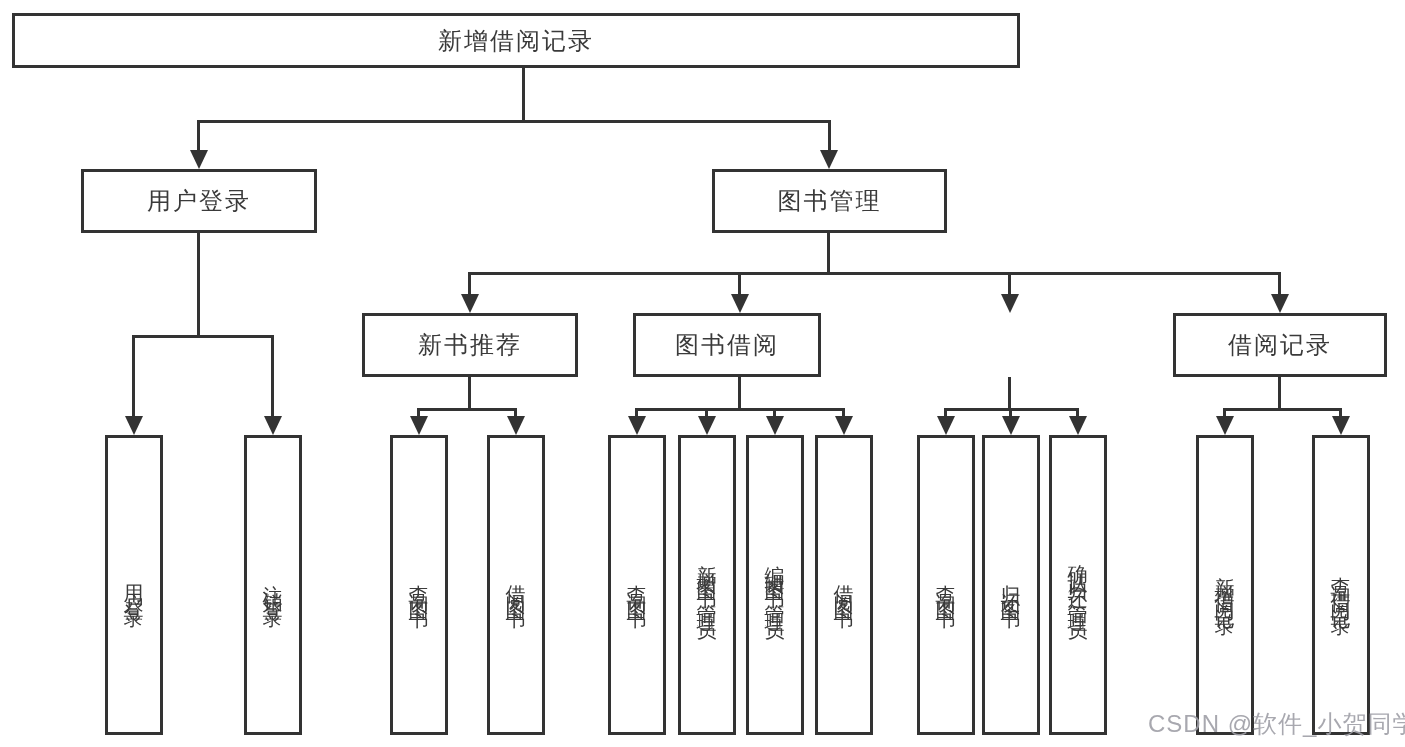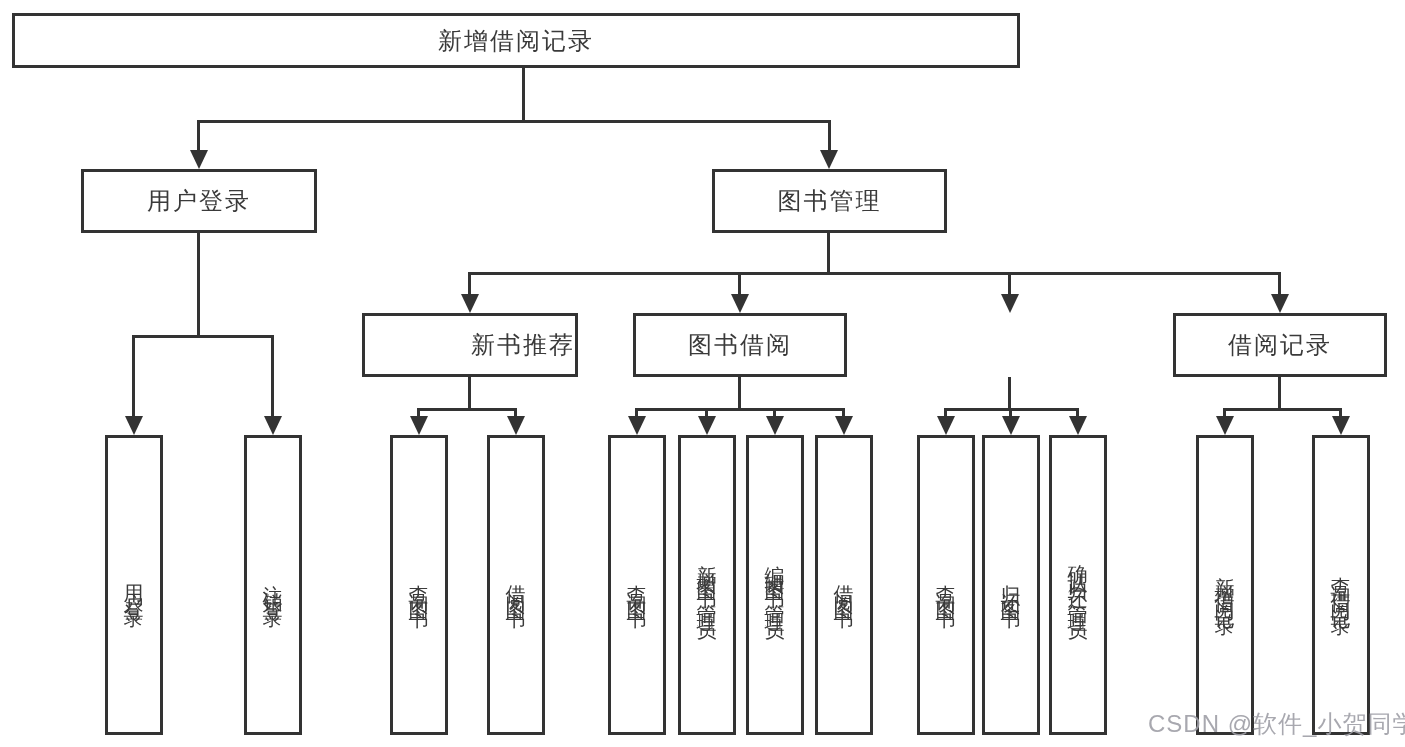--- a/index.html
+++ b/index.html
@@ -82,24 +82,24 @@
   <div class="hl" style="left:468px; top:272px; width:813px;"></div>
   <div class="vl" style="left:468px; top:272px; height:22px;"></div>
   <div class="ar" style="left:461px; top:294px;"></div>
   <div class="vl" style="left:738px; top:272px; height:22px;"></div>
   <div class="ar" style="left:731px; top:294px;"></div>
   <div class="vl" style="left:1008px; top:272px; height:22px;"></div>
   <div class="ar" style="left:1001px; top:294px;"></div>
   <div class="vl" style="left:1278px; top:272px; height:22px;"></div>
   <div class="ar" style="left:1271px; top:294px;"></div>
 
-  <div class="box hbox" style="left:362px; top:313px; width:216px; height:64px;justify-content:flex-end;">
+  <div class="box hbox" style="left:362px; top:313px; width:216px; height:64px;">
     <span>新书推荐</span>
   </div>
-  <div class="box hbox" style="left:633px; top:313px; width:214px; height:64px;">
+  <div class="box hbox" style="left:633px; top:313px; width:188px; height:64px;">
     <span>图书借阅</span>
   </div>
   <div class="box hbox" style="left:1173px; top:313px; width:214px; height:64px;">
     <span>借阅记录</span>
   </div>
 
   <div class="vl" style="left:468px; top:377px; height:31px;"></div>
   <div class="hl" style="left:419px; top:408px; width:98px;"></div>
   <div class="vl" style="left:417px; top:408px; height:8px;"></div>
   <div class="ar" style="left:410px; top:416px;"></div>

